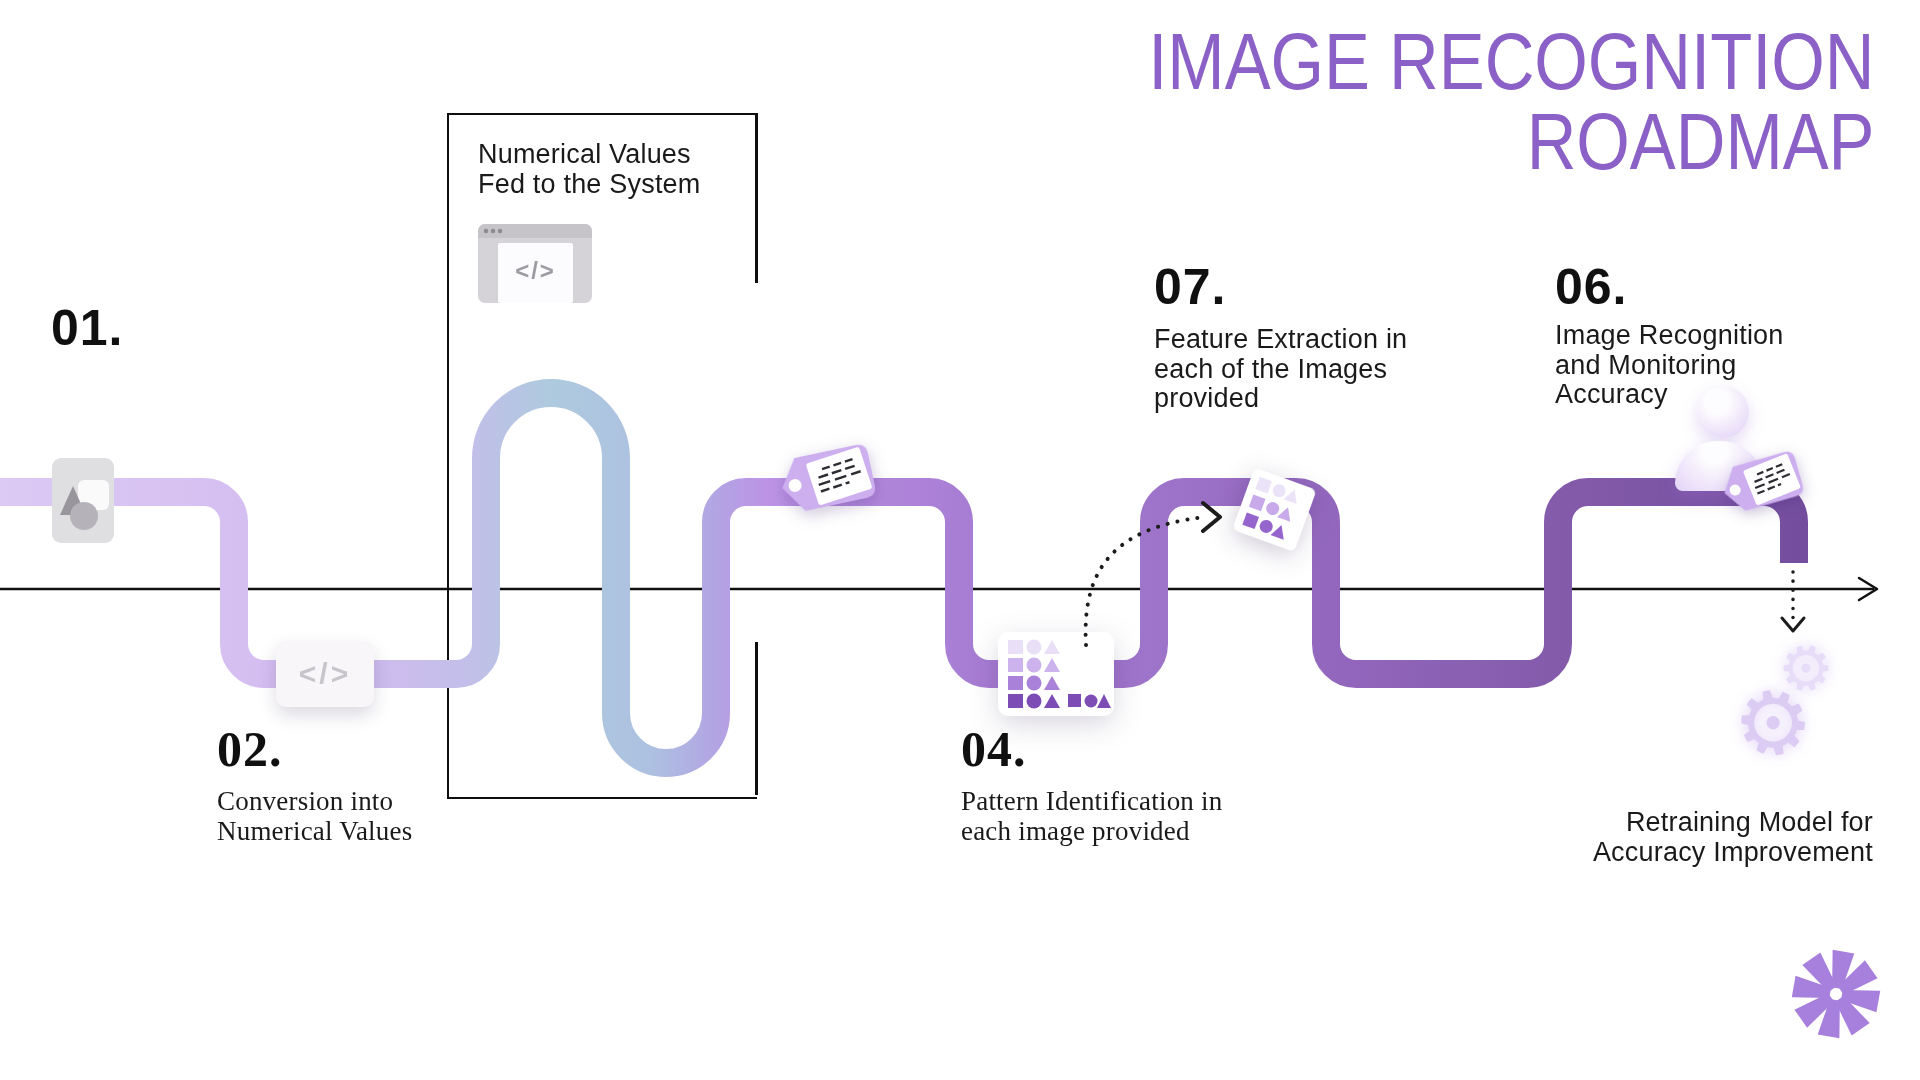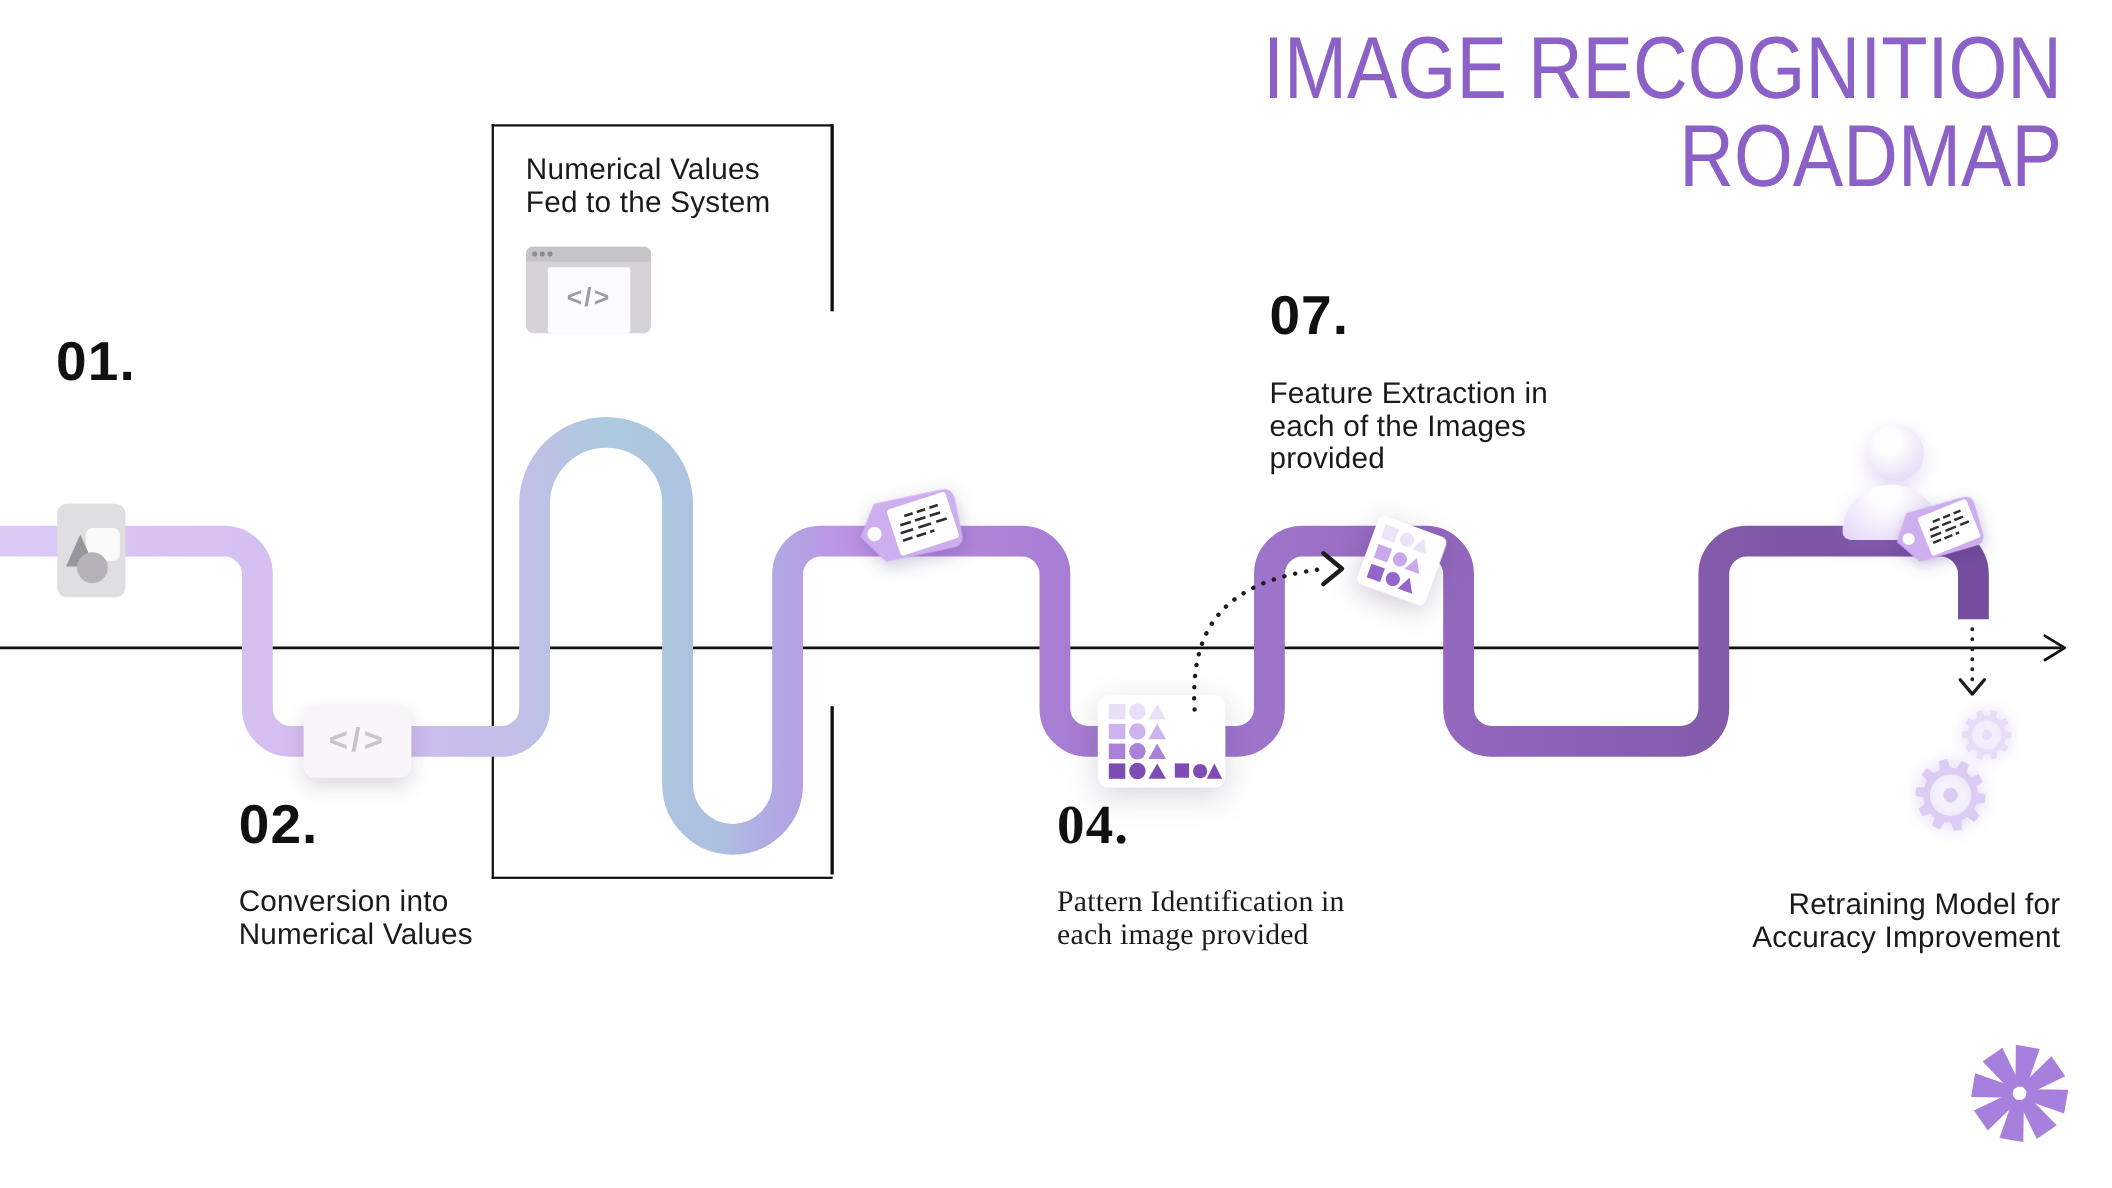--- a/index.html
+++ b/index.html
@@ -9,21 +9,21 @@
   svg{display:block;}
 
   
   .title{position:absolute;top:22px;right:46px;text-align:right;line-height:1.0;
          font-size:80px;font-weight:400;color:#8B60C7;letter-spacing:0px;
          transform:scaleX(0.86);transform-origin:right top;white-space:pre;}
 
   
   .step{position:absolute;}
   .step-num{font-size:50px;font-weight:700;color:#101010;line-height:1;letter-spacing:1px;}
-  .step-label{margin-top:31px;font-size:27px;line-height:1.1;color:#1a1a1a;white-space:pre-line;letter-spacing:0.2px;}
+  .step-label{margin-top:13px;font-size:27px;line-height:1.1;color:#1a1a1a;white-space:pre-line;letter-spacing:0.2px;}
   .step-label.tight{margin-top:9px;}
 
   .note{position:absolute;font-size:27px;line-height:1.1;color:#1a1a1a;white-space:pre-line;letter-spacing:0.2px;}
   .note.right{text-align:right;margin-top:16px;}
 
   
   .anno-box{position:absolute;left:447px;top:113px;width:308px;height:682px;
             border-left:2.5px solid #0e0e0e;border-top:2.5px solid #0e0e0e;border-bottom:2.5px solid #0e0e0e;}
   .anno-right-seg{position:absolute;left:755px;width:2.5px;background:#0e0e0e;}
 
@@ -228,40 +228,46 @@
     </g>
   </svg>
 
   <div class="title"><span>IMAGE RECOGNITION</span>
 <span>ROADMAP</span></div>
 
   <div class="step" style="left:51px;top:303px;">
     <div class="step-num">01.</div>
   </div>
 
-  <div class="step" style="left:217px;top:724px;">
+  <div class="step" style="left:217px;top:724px;font-family:Liberation Serif, serif;">
     <div class="step-num">02.</div>
     <div class="step-label">Conversion into
 Numerical Values</div>
   </div>
 
 
   <div class="step" style="left:961px;top:724px;font-family:Liberation Serif, serif;">
     <div class="step-num">04.</div>
     <div class="step-label">Pattern Identification in
 each image provided</div>
   </div>
 
   <div class="step" style="left:1154px;top:262px;">
     <div class="step-num">07.</div>
     <div class="step-label">Feature Extraction in
 each of the Images
 provided</div>
   </div>
 
+  <div class="step" style="left:1555px;top:262px;">
+    <div class="step-num">06.</div>
+    <div class="step-label tight">Image Recognition
+and Monitoring
+Accuracy</div>
+  </div>
 
   <div class="note" style="left:478px;top:140px;">Numerical Values
 Fed to the System</div>
 
   <div class="note right" style="right:47px;top:792px;">Retraining Model for
 Accuracy Improvement</div>
 
 </div>
 
 </body></html>

